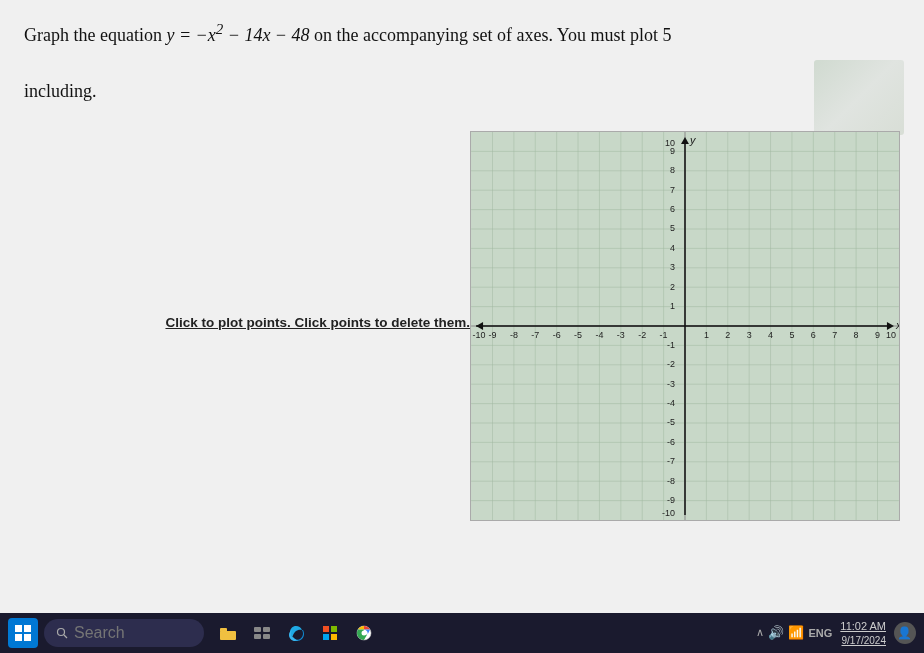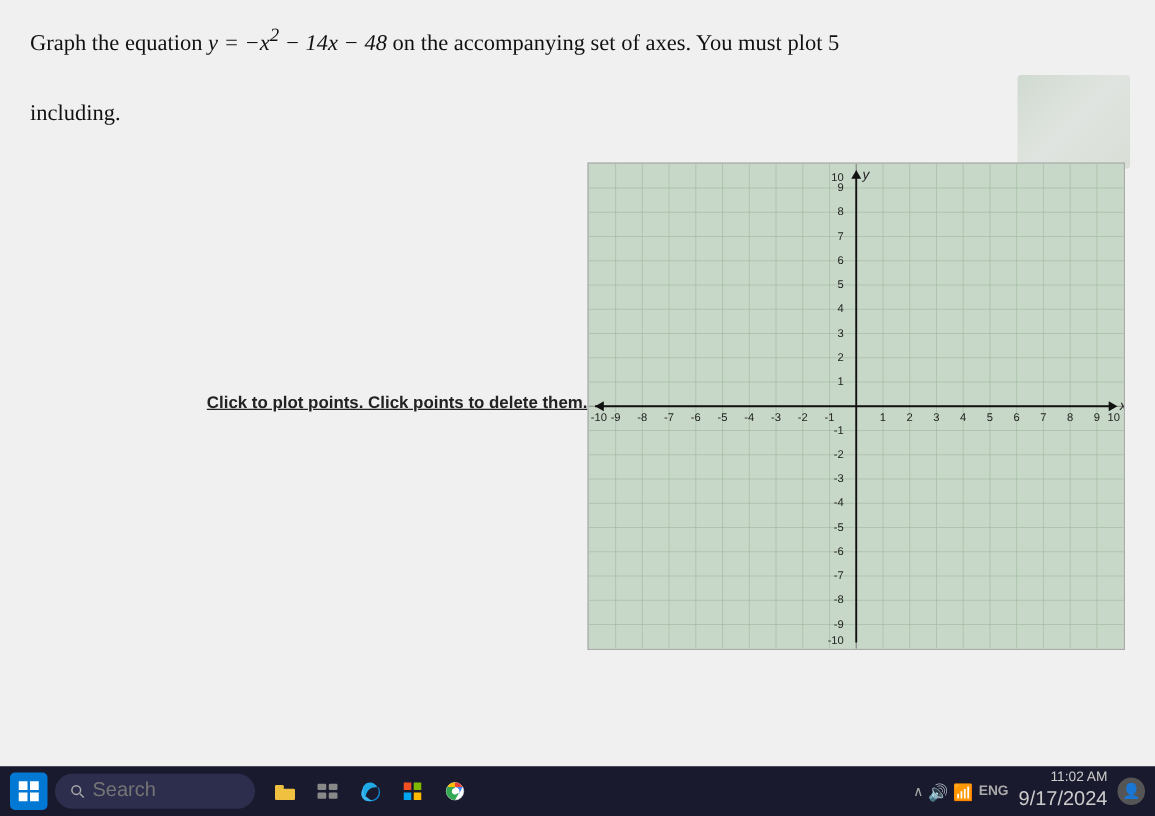--- a/index.html
+++ b/index.html
@@ -142,20 +142,21 @@
       align-items: center;
       gap: 8px;
       color: #ccc;
       font-size: 11px;
       font-family: Arial, sans-serif;
     }
 
     .taskbar-time {
       text-align: right;
       line-height: 1.3;
+      text-decoration: underline;
     }
 
     .taskbar-sys-icons {
       display: flex;
       align-items: center;
       gap: 4px;
     }
 
     .decoration-photo {
       position: absolute;
@@ -366,20 +367,20 @@
       <span style="color:#aaa; font-size:11px; cursor:pointer;">∧</span>
 
       <span style="color:#aaa; font-size:13px; cursor:pointer;">🔊</span>
 
       <span style="color:#aaa; font-size:13px; cursor:pointer;">📶</span>
 
       <span style="color:#aaa; font-size:11px;font-weight:bold;">ENG</span>
     </div>
     <div class="taskbar-time">
       <div style="font-size:11px; color:#ccc;">11:02 AM</div>
-      <div style="font-size:16px; color:#ccc;">9/17/2024</div>
+      <div style="font-size:10px; color:#ccc;">9/17/2024</div>
     </div>
 
     <div style="width:22px;height:22px;background:#555;border-radius:50%;display:flex;align-items:center;justify-content:center;cursor:pointer;">
       <span style="color:#fff;font-size:12px;">👤</span>
     </div>
   </div>
 </div>
 
 </body></html>

